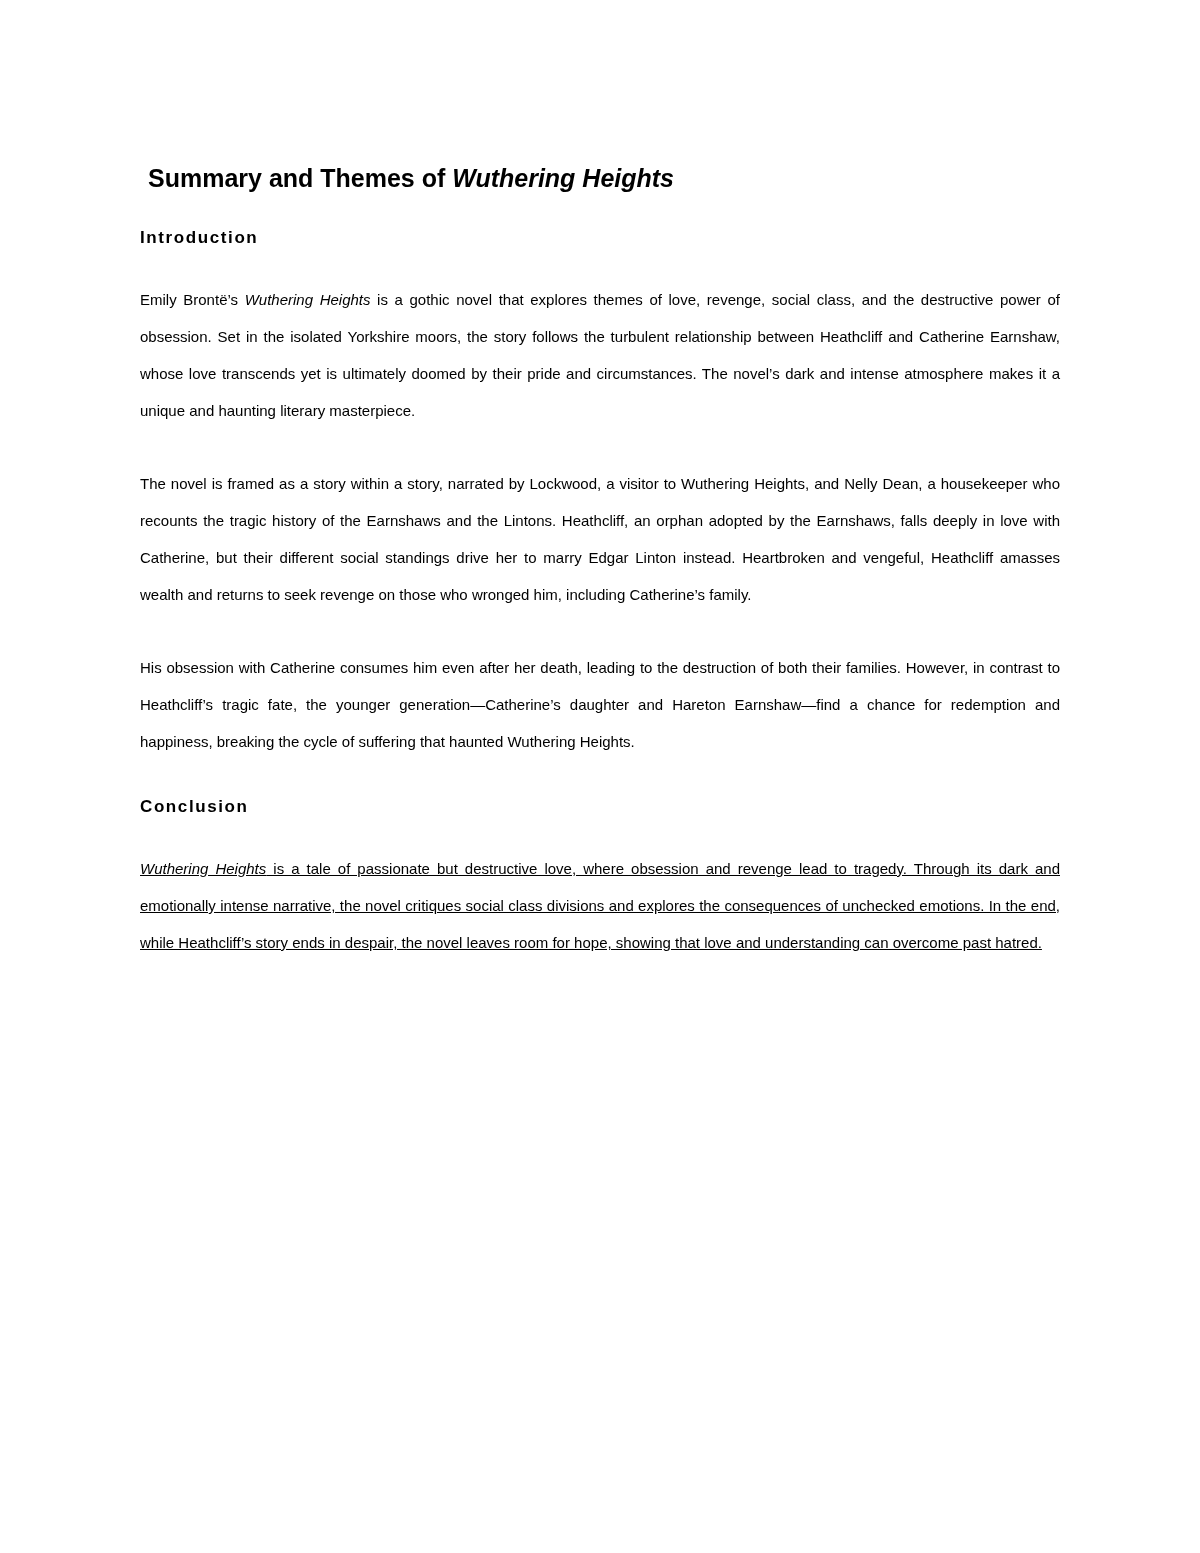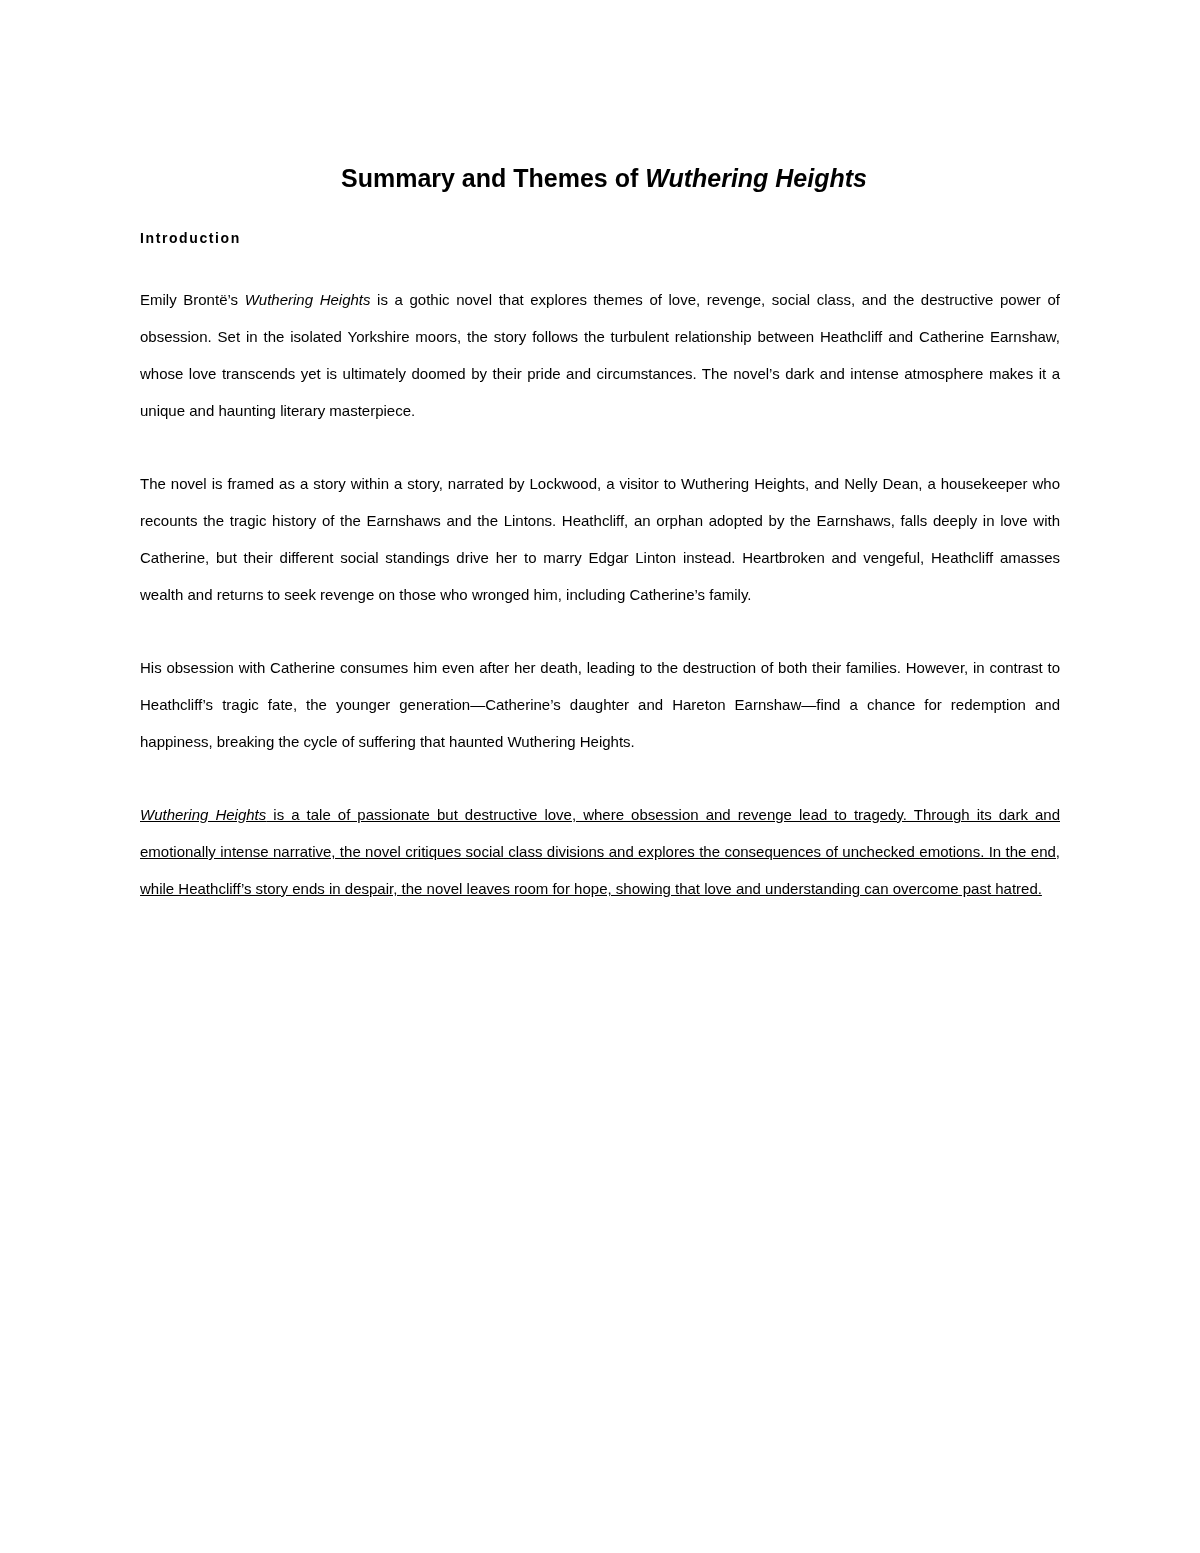--- a/index.html
+++ b/index.html
@@ -20,29 +20,28 @@
       min-height: 1553px;
       padding: 163px 140px 80px 140px;
       background: #ffffff;
     }
     .doc-title {
       margin: 0 0 34px 8px;
       font-size: 25px;
       font-weight: bold;
       line-height: 30px;
       color: #000000;
-      text-align: center;
     }
     .doc-title em {
       font-style: italic;
       font-weight: bold;
     }
     .section-heading {
       margin: 0 0 32px 0;
-      font-size: 14px;
+      font-size: 17px;
       font-weight: bold;
       letter-spacing: 1.6px;
       line-height: 22px;
       color: #000000;
     }
     .para {
       margin: 0 0 36px 0;
       font-size: 15px;
       line-height: 37px;
       text-align: justify;
@@ -62,16 +61,17 @@
 
   <h2 class="section-heading">Introduction</h2>
 
   <p class="para"><span>Emily Brontë’s </span><em>Wuthering Heights</em><span> is a gothic novel that explores themes of love, revenge, social class, and the destructive power of obsession. Set in the isolated Yorkshire moors, the story follows the turbulent relationship between Heathcliff and Catherine Earnshaw, whose love transcends yet is ultimately doomed by their pride and circumstances. The novel’s dark and intense atmosphere makes it a unique and haunting literary masterpiece.</span></p>
 
 
   <p class="para">The novel is framed as a story within a story, narrated by Lockwood, a visitor to Wuthering Heights, and Nelly Dean, a housekeeper who recounts the tragic history of the Earnshaws and the Lintons. Heathcliff, an orphan adopted by the Earnshaws, falls deeply in love with Catherine, but their different social standings drive her to marry Edgar Linton instead. Heartbroken and vengeful, Heathcliff amasses wealth and returns to seek revenge on those who wronged him, including Catherine’s family.</p>
 
   <p class="para">His obsession with Catherine consumes him even after her death, leading to the destruction of both their families. However, in contrast to Heathcliff’s tragic fate, the younger generation—Catherine’s daughter and Hareton Earnshaw—find a chance for redemption and happiness, breaking the cycle of suffering that haunted Wuthering Heights.</p>
 
+  <h2 class="section-heading">Conclusion</h2>
 
   <p class="para"><em>Wuthering Heights</em><span> is a tale of passionate but destructive love, where obsession and revenge lead to tragedy. Through its dark and emotionally intense narrative, the novel critiques social class divisions and explores the consequences of unchecked emotions. In the end, while Heathcliff’s story ends in despair, the novel leaves room for hope, showing that love and understanding can overcome past hatred.</span></p>
 
 </main>
 
 </body></html>

